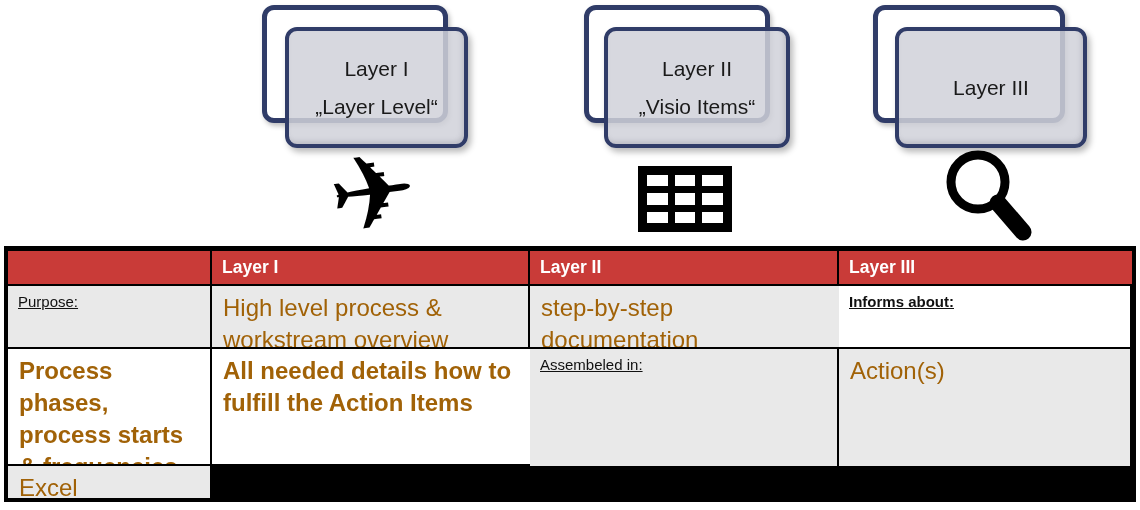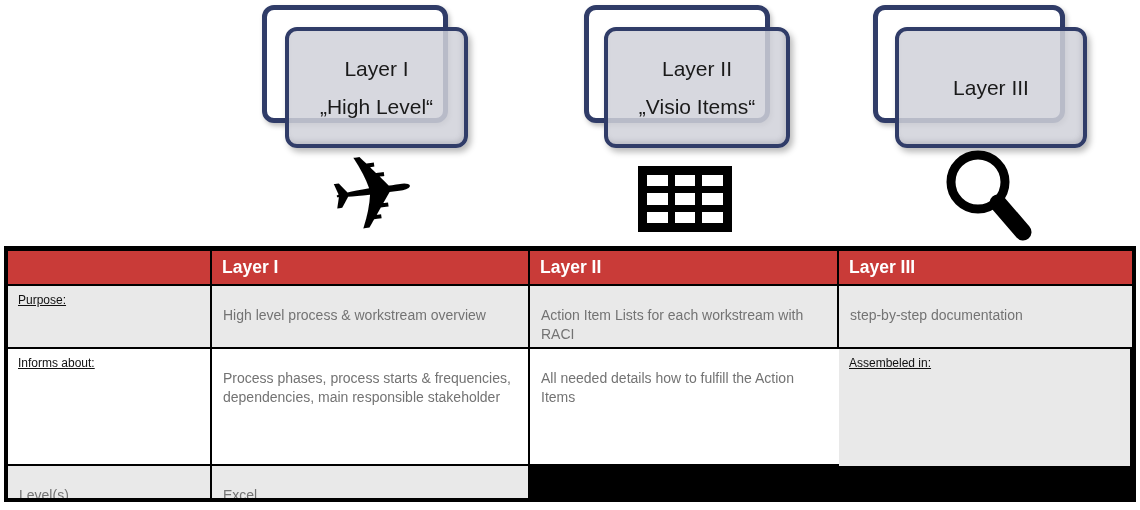--- a/index.html
+++ b/index.html
@@ -104,44 +104,44 @@
   .th {
     background: #C93B38;
     color: #ffffff;
     font-weight: bold;
     font-size: 17.5px;
     display: flex;
     align-items: center;
     padding-left: 10px;
   }
   .row-gray  { background: #E9E9E9; }
-  .row-white { background: #ffffff; }
+  .row-white { background: #ffffff; font-weight: bold; }
   .label-cell {
-    font-size: 12px;
+    font-size: 15px;
     padding: 7px 8px 0 10px;
     text-decoration: underline;
     color: #111;
   }
   .body-cell {
-    font-size: 14px;
+    font-size: 24px;
     line-height: 1.33;
-    padding: 20px 12px 0 11px;
-    color: #737373;
+    padding: 6px 12px 0 11px;
+    color: #a16207;
   }
 </style>
 </head>
 <body>
 
 <div class="stage">
 
   <div class="card-group" style="left:262px; top:5px; width:210px; height:145px;">
     <div class="card back"></div>
     <div class="card front" style="width:183px;">
       <div class="card-title">Layer I</div>
-      <div class="card-subtitle">„High Level“</div>
+      <div class="card-subtitle">„Layer Level“</div>
     </div>
   </div>
 
   <div class="card-group" style="left:584px; top:5px; width:210px; height:145px;">
     <div class="card back"></div>
     <div class="card front" style="left:20px;">
       <div class="card-title">Layer II</div>
       <div class="card-subtitle">„Visio Items“</div>
     </div>
   </div>
@@ -176,26 +176,25 @@
 
   <div class="cmp-table">
 
     <div class="th"></div>
     <div class="th">Layer I</div>
     <div class="th">Layer II</div>
     <div class="th last-col">Layer III</div>
 
     <div class="label-cell row-gray">Purpose:</div>
     <div class="body-cell row-gray">High level process &amp; workstream overview</div>
-    <div class="body-cell row-gray">Action Item Lists for each workstream with RACI</div>
     <div class="body-cell row-gray last-col">step-by-step documentation</div>
 
     <div class="label-cell row-white">Informs about:</div>
     <div class="body-cell row-white">Process phases, process starts &amp; frequencies, dependencies, main responsible stakeholder</div>
     <div class="body-cell row-white last-col">All needed details how to fulfill the Action Items</div>
 
     <div class="label-cell row-gray last-row">Assembeled in:</div>
-    <div class="body-cell row-gray last-row">Level(s)</div>
+    <div class="body-cell row-gray last-row">Action(s)</div>
     <div class="body-cell row-gray last-row">Excel</div>
 
   </div>
 
 </div>
 
 </body></html>

